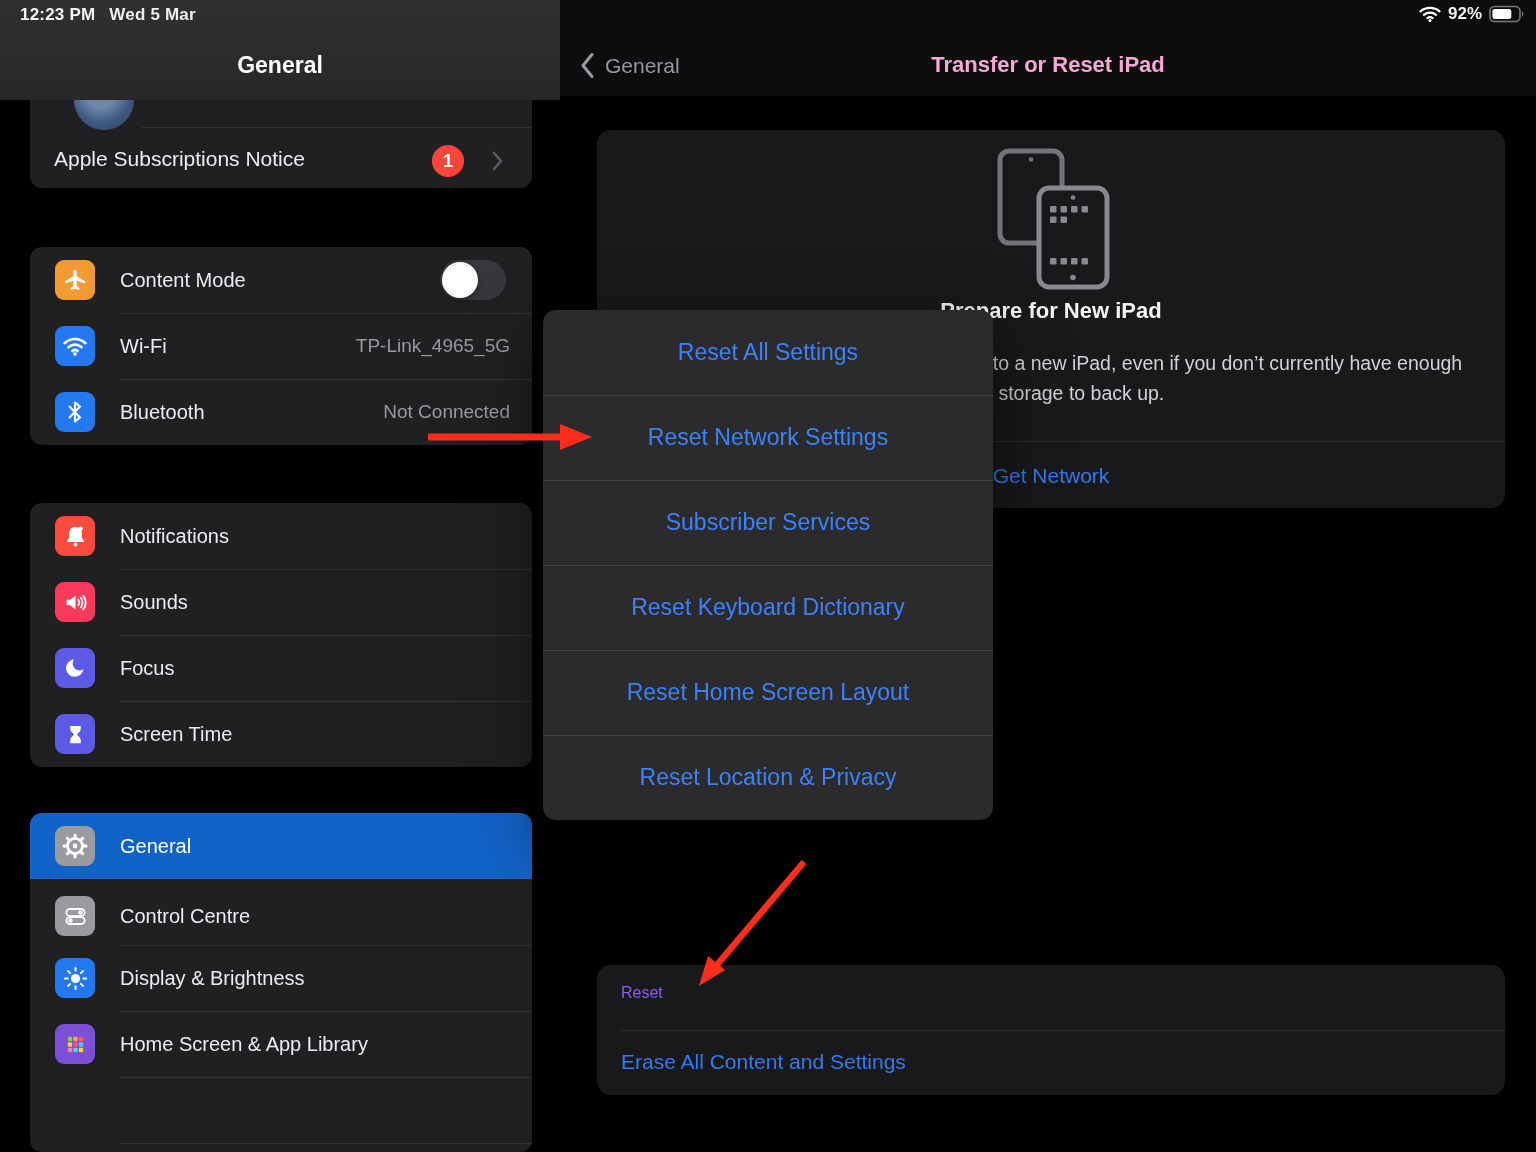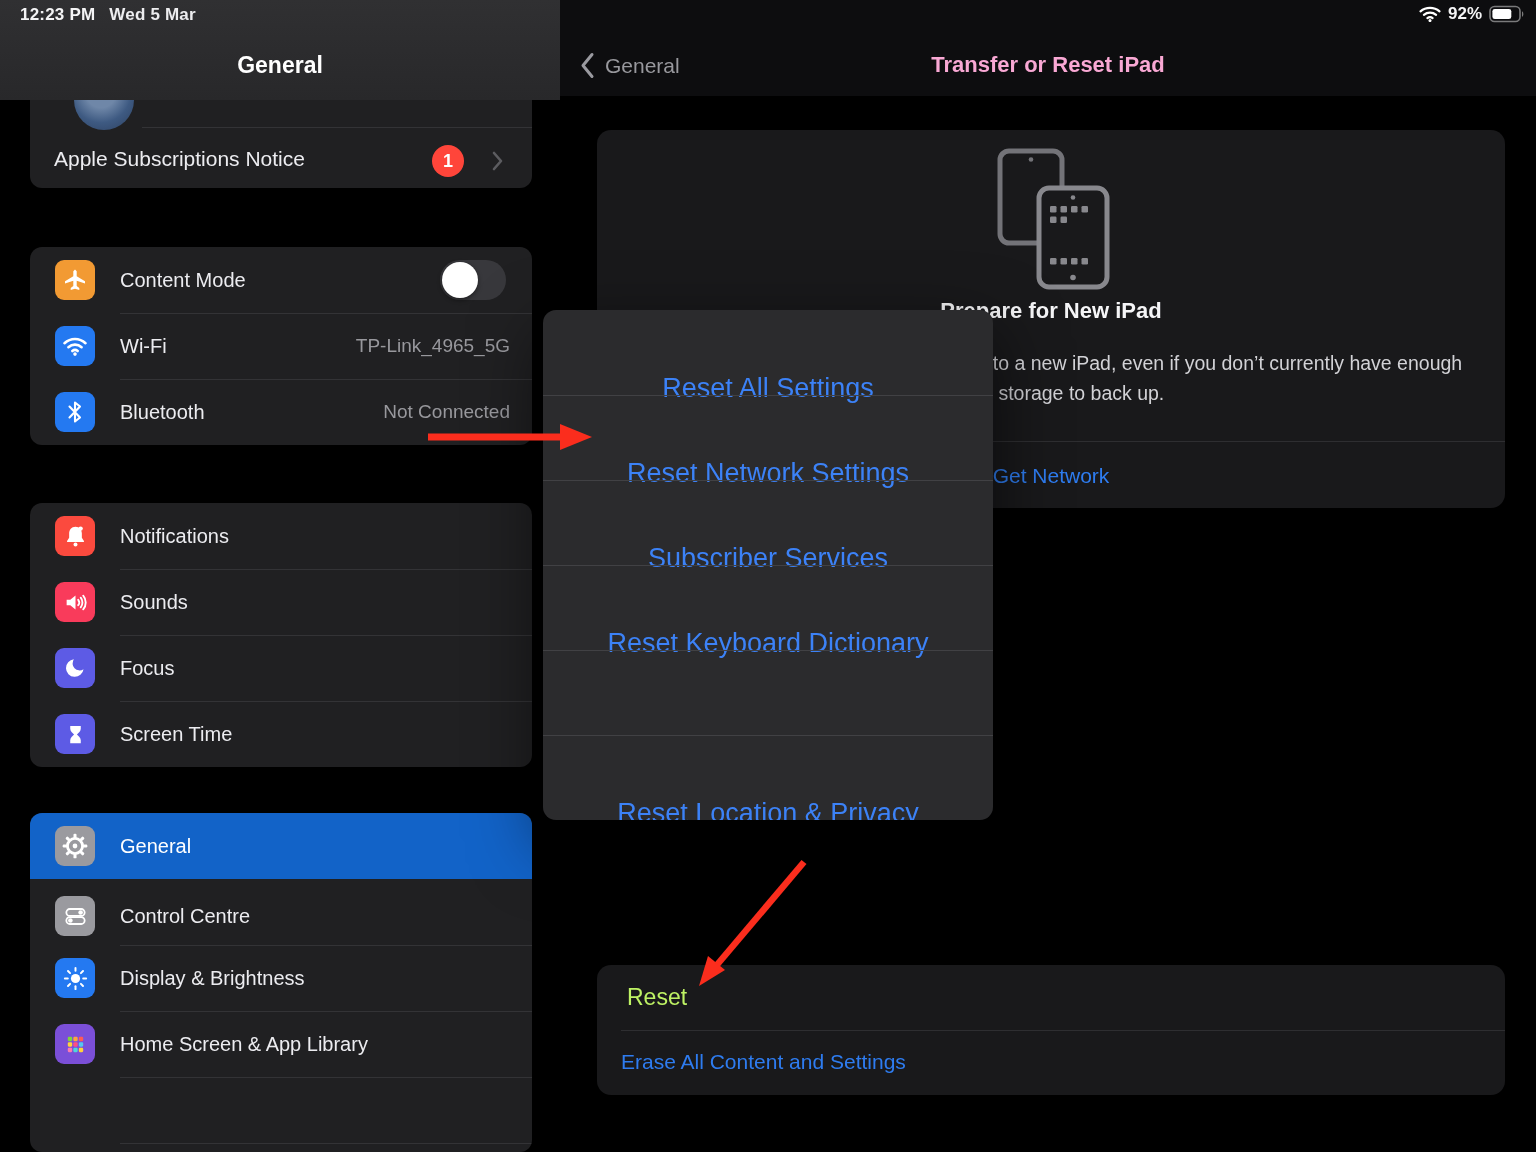--- a/index.html
+++ b/index.html
@@ -54,29 +54,29 @@
   .prepare-heading { position:absolute; left:0; top:168px; width:100%; text-align:center;
                      color:#f5f5f7; font-size:22px; font-weight:700; }
   .prepare-body { position:absolute; left:0; top:218px; width:100%; text-align:center;
                   color:#d2d2d6; font-size:19.5px; line-height:30px; }
   .prepare-body span { display:inline-block; max-width:860px; }
   .prepare-div { position:absolute; left:0; right:0; top:311px; height:1px; background:#2e2e31; }
   .prepare-action { position:absolute; left:0; top:334px; width:100%; text-align:center;
                     color:#2e7cf0; font-size:21px; }
 
   .reset-card { left:597px; top:965px; width:908px; height:130px; }
-  .reset-link { position:absolute; left:30px; top:19px; color:#bef264; font-size:23px; }
+  .reset-link { position:absolute; left:24px; top:19px; color:#8b5cf6; font-size:16px; }
   .reset-div { position:absolute; left:24px; right:0; top:65px; height:1px; background:#2e2e31; }
   .erase-link { position:absolute; left:24px; top:85px; color:#2e7cf0; font-size:21px; }
 
   
   .menu { left:543px; top:310px; width:450px; height:510px; background:#2b2b2d; border-radius:13px;
           overflow:hidden; z-index:10; box-shadow:0 24px 70px rgba(0,0,0,.6); }
   .menu-item { position:absolute; left:0; width:100%; height:85px; display:flex; align-items:center;
-               justify-content:center; color:#3c82f7; font-size:27px;margin-top:36px; }
+               justify-content:center; color:#3c82f7; font-size:23px; }
   .menu-sep { position:absolute; left:0; width:100%; height:1px; background:#414144; }
 
   .arrow { z-index:20; }
 </style>
 </head>
 <body>
 
 <div id="screen">
 
   <div class="abs card" style="left:30px; top:58px; width:502px; height:130px;">
@@ -308,20 +308,21 @@
 
   <div class="abs menu">
     <div class="menu-item" style="top:0;">Reset All Settings</div>
     <div class="menu-sep" style="top:85px;"></div>
     <div class="menu-item" style="top:85px;">Reset Network Settings</div>
     <div class="menu-sep" style="top:170px;"></div>
     <div class="menu-item" style="top:170px;">Subscriber Services</div>
     <div class="menu-sep" style="top:255px;"></div>
     <div class="menu-item" style="top:255px;">Reset Keyboard Dictionary</div>
     <div class="menu-sep" style="top:340px;"></div>
+    <div class="menu-item" style="top:340px;">Reset Home Screen Layout</div>
     <div class="menu-sep" style="top:425px;"></div>
     <div class="menu-item" style="top:425px;">Reset Location &amp; Privacy</div>
   </div>
 
   <svg class="abs arrow" style="left:424px; top:419px;" width="172" height="36" viewBox="0 0 172 36">
     <line x1="4" y1="18" x2="138" y2="18" stroke="#fb2d1d" stroke-width="7"></line>
     <polygon points="136,5 168,18 136,31" fill="#fb2d1d"></polygon>
   </svg>
   <svg class="abs arrow" style="left:680px; top:852px;" width="150" height="150" viewBox="0 0 150 150">
     <line x1="124" y1="10" x2="36" y2="114" stroke="#fb2d1d" stroke-width="6.5"></line>

